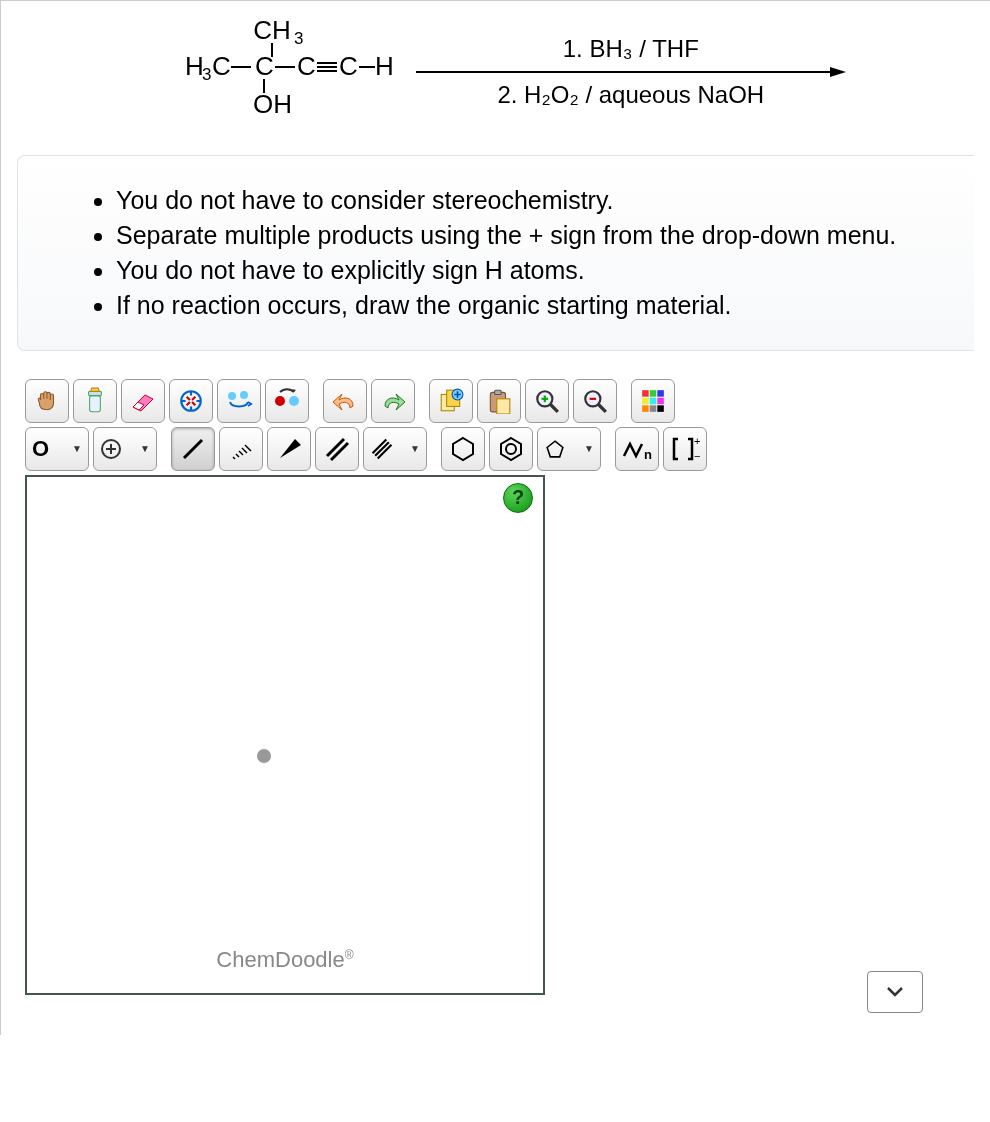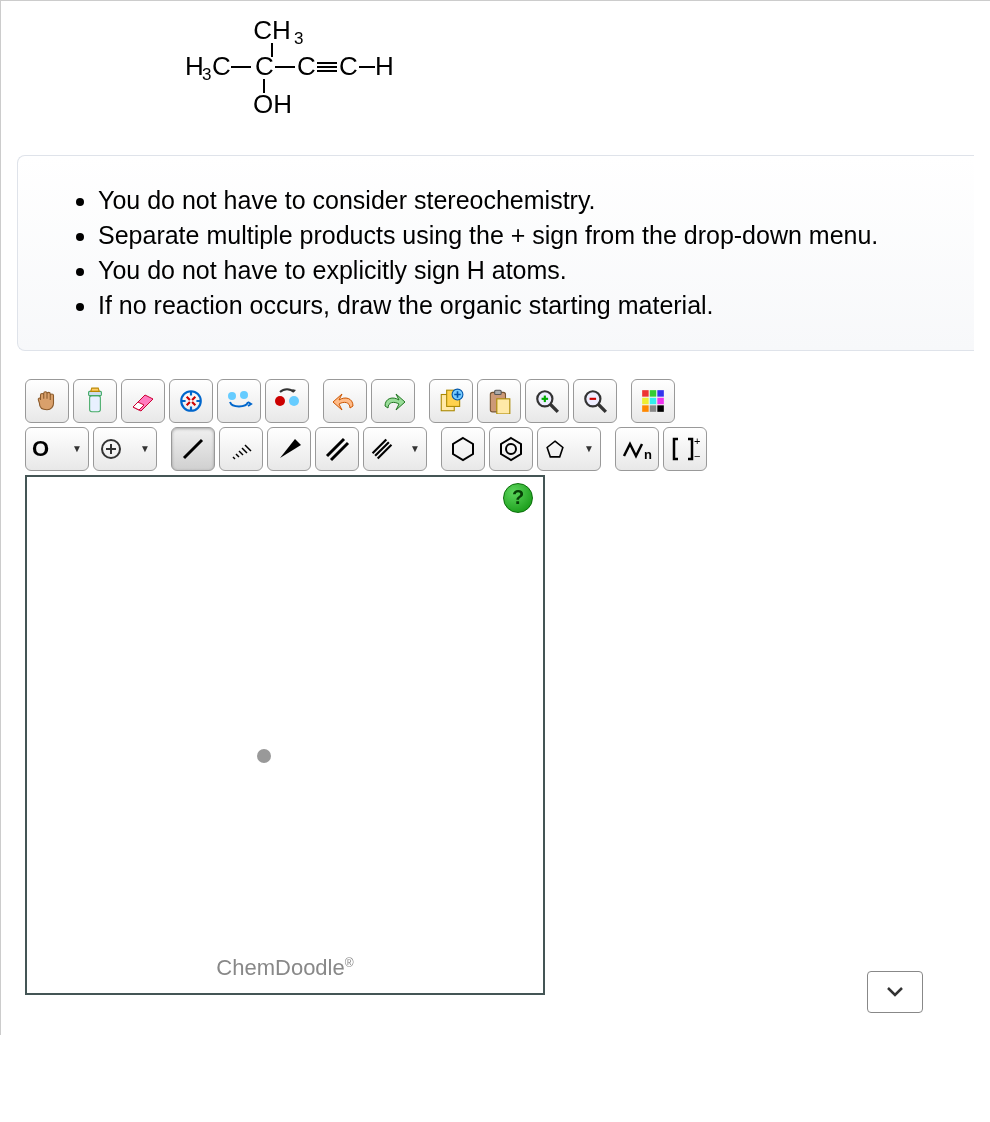--- a/index.html
+++ b/index.html
@@ -40,21 +40,21 @@
     min-width: 430px;
   }
   .arrow-label { font-size: 24px; text-align: center; }
   .arrow-svg { width: 430px; height: 14px; margin: 2px 0; }
   .hints {
     margin: 28px 10px 28px 10px;
     border: 1px solid #dfe3ea;
     border-right: none;
     border-radius: 8px 0 0 8px;
     background: linear-gradient(#fff, #f7f8fa);
-    padding: 24px 18px 24px 58px;
+    padding: 24px 18px 24px 76px;
     font-size: 25px;
   }
   .hints ul { margin: 0; padding-left: 22px; }
   .hints li { margin: 6px 0; }
 
   .editor {
     margin: 10px 0 0 18px;
     width: 950px;
   }
   .toolbar {
@@ -121,21 +121,21 @@
     position: absolute;
     top: 272px;
     left: 230px;
     width: 14px;
     height: 14px;
     background: #999;
     border-radius: 50%;
   }
   .brand {
     position: absolute;
-    bottom: 12px;
+    bottom: 20px;
     left: 0;
     right: 0;
     text-align: center;
     font-size: 22px;
     color: #888;
   }
   .brand sup { font-size: 0.55em; }
 
   .answer-select {
     position: absolute;
@@ -179,20 +179,28 @@
         <line x1="150" y1="48" x2="170" y2="48" stroke="#000" stroke-width="2"></line>
         <line x1="150" y1="52" x2="170" y2="52" stroke="#000" stroke-width="2"></line>
         <text x="172" y="56" font-family="Arial" font-size="26">C</text>
         <line x1="192" y1="48" x2="208" y2="48" stroke="#000" stroke-width="2"></line>
         <text x="210" y="56" font-family="Arial" font-size="26" text-anchor="start" transform="translate(0,0)"></text>
         <text x="198" y="56" font-family="Arial" font-size="26" text-anchor="start" visibility="hidden">H</text>
         <line x1="97" y1="60" x2="97" y2="74" stroke="#000" stroke-width="2"></line>
         <text x="86" y="94" font-family="Arial" font-size="26">OH</text>
       </svg><span style="font-size:26px;position:relative;top:-44px;left:-2px;">H</span>
     </div>
+    <div class="arrow-wrap">
+      <div class="arrow-label">1. BH₃ / THF</div>
+      <svg class="arrow-svg" viewBox="0 0 430 14">
+        <line x1="0" y1="7" x2="420" y2="7" stroke="#000" stroke-width="2"></line>
+        <polygon points="430,7 414,2 414,12" fill="#000"></polygon>
+      </svg>
+      <div class="arrow-label">2. H₂O₂ / aqueous NaOH</div>
+    </div>
   </div>
 
   <div class="hints">
     <ul>
       <li>You do not have to consider stereochemistry.</li>
       <li>Separate multiple products using the + sign from the drop-down menu.</li>
       <li>You do not have to explicitly sign H atoms.</li>
       <li>If no reaction occurs, draw the organic starting material.</li>
     </ul>
   </div>

